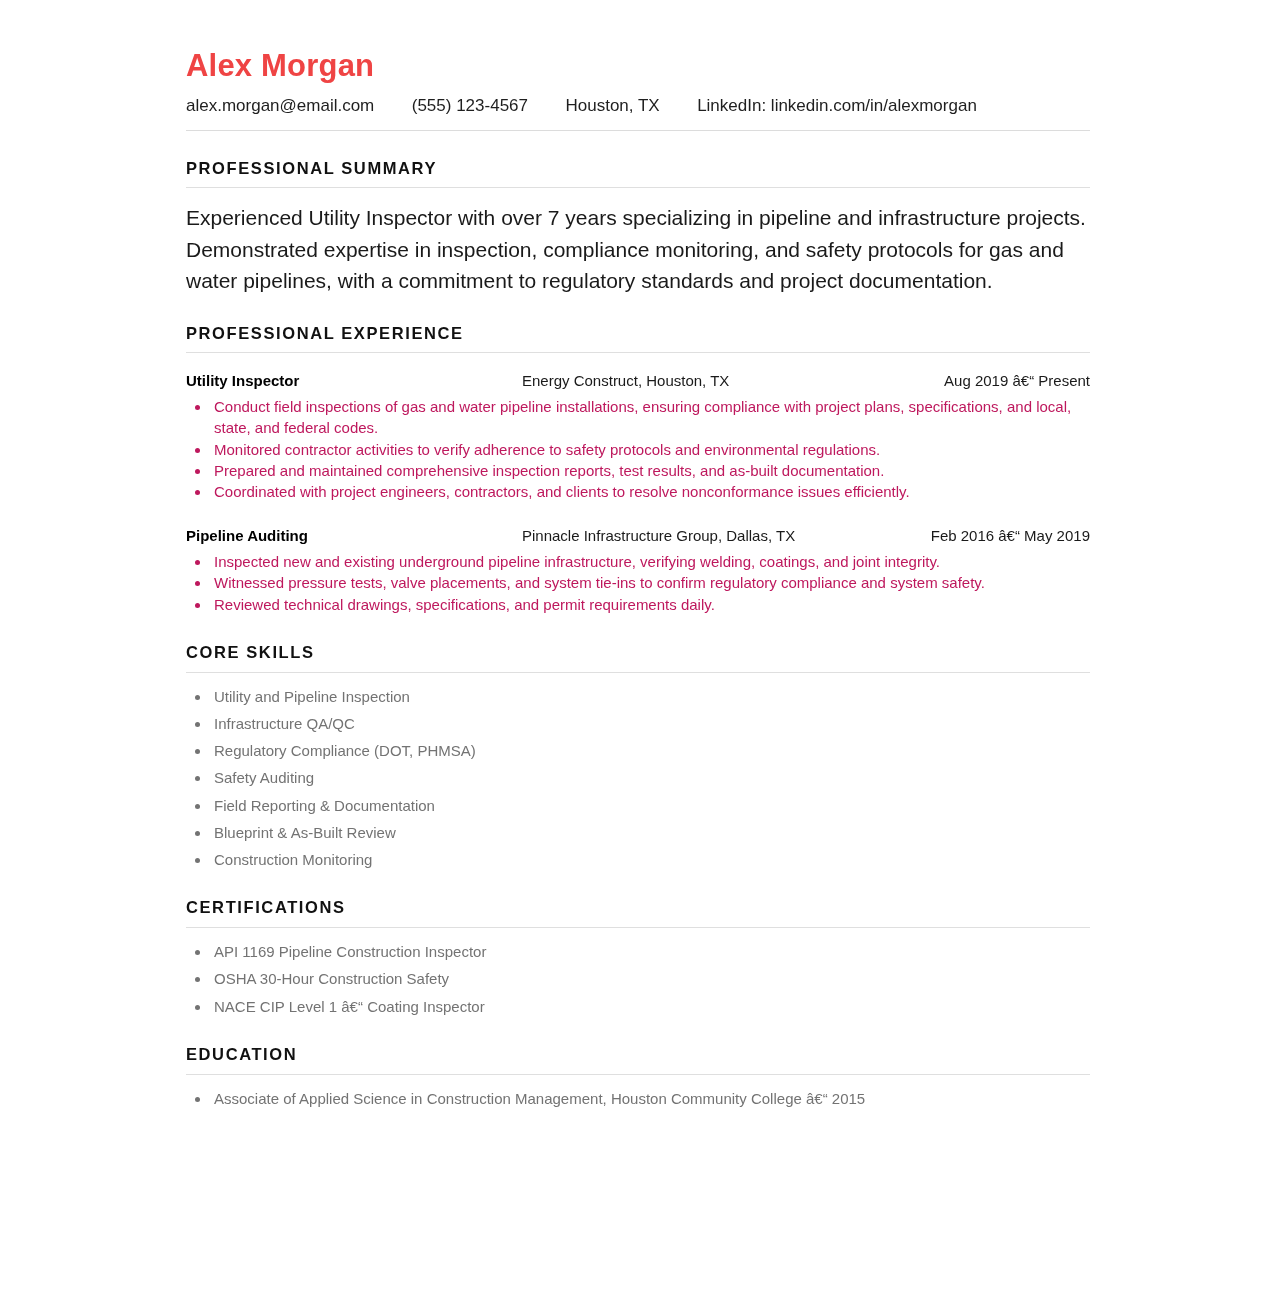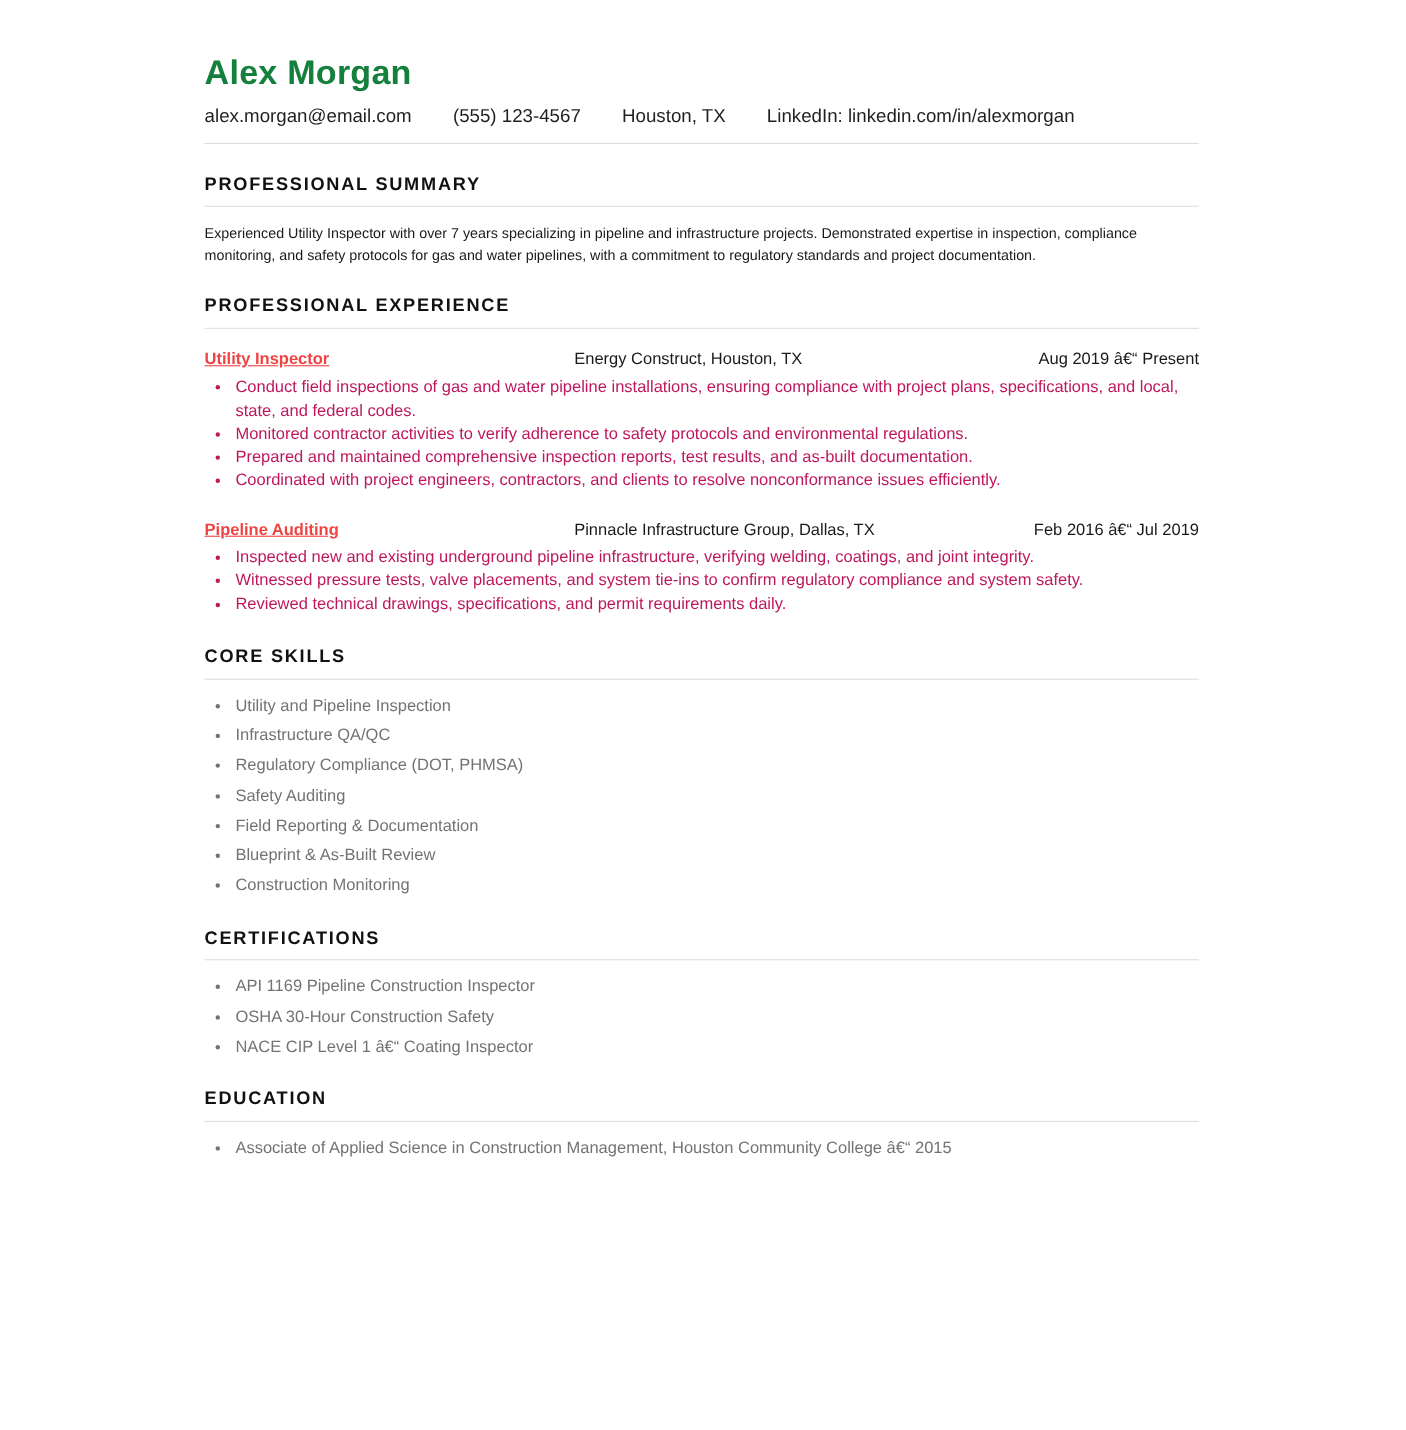--- a/index.html
+++ b/index.html
@@ -22,21 +22,21 @@
   }
   .resume {
     width: 904px;
   }
 
   
   .name {
     font-size: 31px;
     font-weight: bold;
     letter-spacing: 0.2px;
-    color: #15803d;
+    color: #ef4444;
     margin: 12px 0 0 0;
     line-height: 1.15;
   }
   .contact-line {
     margin-top: 12px;
     font-size: 17px;
     color: #1f1f1f;
     white-space: nowrap;
   }
   .contact-item {
@@ -68,43 +68,42 @@
   }
   .section-rule {
     border: 0;
     border-top: 1px solid #dfdfdf;
     margin: 9px 0 0 0;
     height: 0;
   }
 
   .summary-text {
     margin: 14px 0 0 0;
-    font-size: 13px;
+    font-size: 21px;
     line-height: 1.48;
     color: #1a1a1a;
   }
 
   
   .job {
     margin-top: 18px;
   }
   .job + .job {
     margin-top: 24px;
   }
   .job-head {
     display: flex;
     align-items: baseline;
     font-size: 15px;
     line-height: 1.3;
   }
   .job-title {
     font-weight: bold;
-    color: #ef4444;
+    color: #000000;
     flex: 0 0 336px;
-    text-decoration: underline;
   }
   .job-company {
     flex: 1 1 auto;
     text-align: left;
     color: #1a1a1a;
   }
   .job-dates {
     flex: 0 0 auto;
     text-align: right;
     color: #1a1a1a;
@@ -182,21 +181,21 @@
           <li>Monitored contractor activities to verify adherence to safety protocols and environmental regulations.</li>
           <li>Prepared and maintained comprehensive inspection reports, test results, and as-built documentation.</li>
           <li>Coordinated with project engineers, contractors, and clients to resolve nonconformance issues efficiently.</li>
         </ul>
       </div>
 
       <div class="job">
         <div class="job-head">
           <span class="job-title">Pipeline Auditing</span>
           <span class="job-company">Pinnacle Infrastructure Group, Dallas, TX</span>
-          <span class="job-dates">Feb 2016 â€“ Jul 2019</span>
+          <span class="job-dates">Feb 2016 â€“ May 2019</span>
         </div>
         <ul class="bullets">
           <li>Inspected new and existing underground pipeline infrastructure, verifying welding, coatings, and joint integrity.</li>
           <li>Witnessed pressure tests, valve placements, and system tie-ins to confirm regulatory compliance and system safety.</li>
           <li>Reviewed technical drawings, specifications, and permit requirements daily.</li>
         </ul>
       </div>
     </div>
 
     <div class="section">

